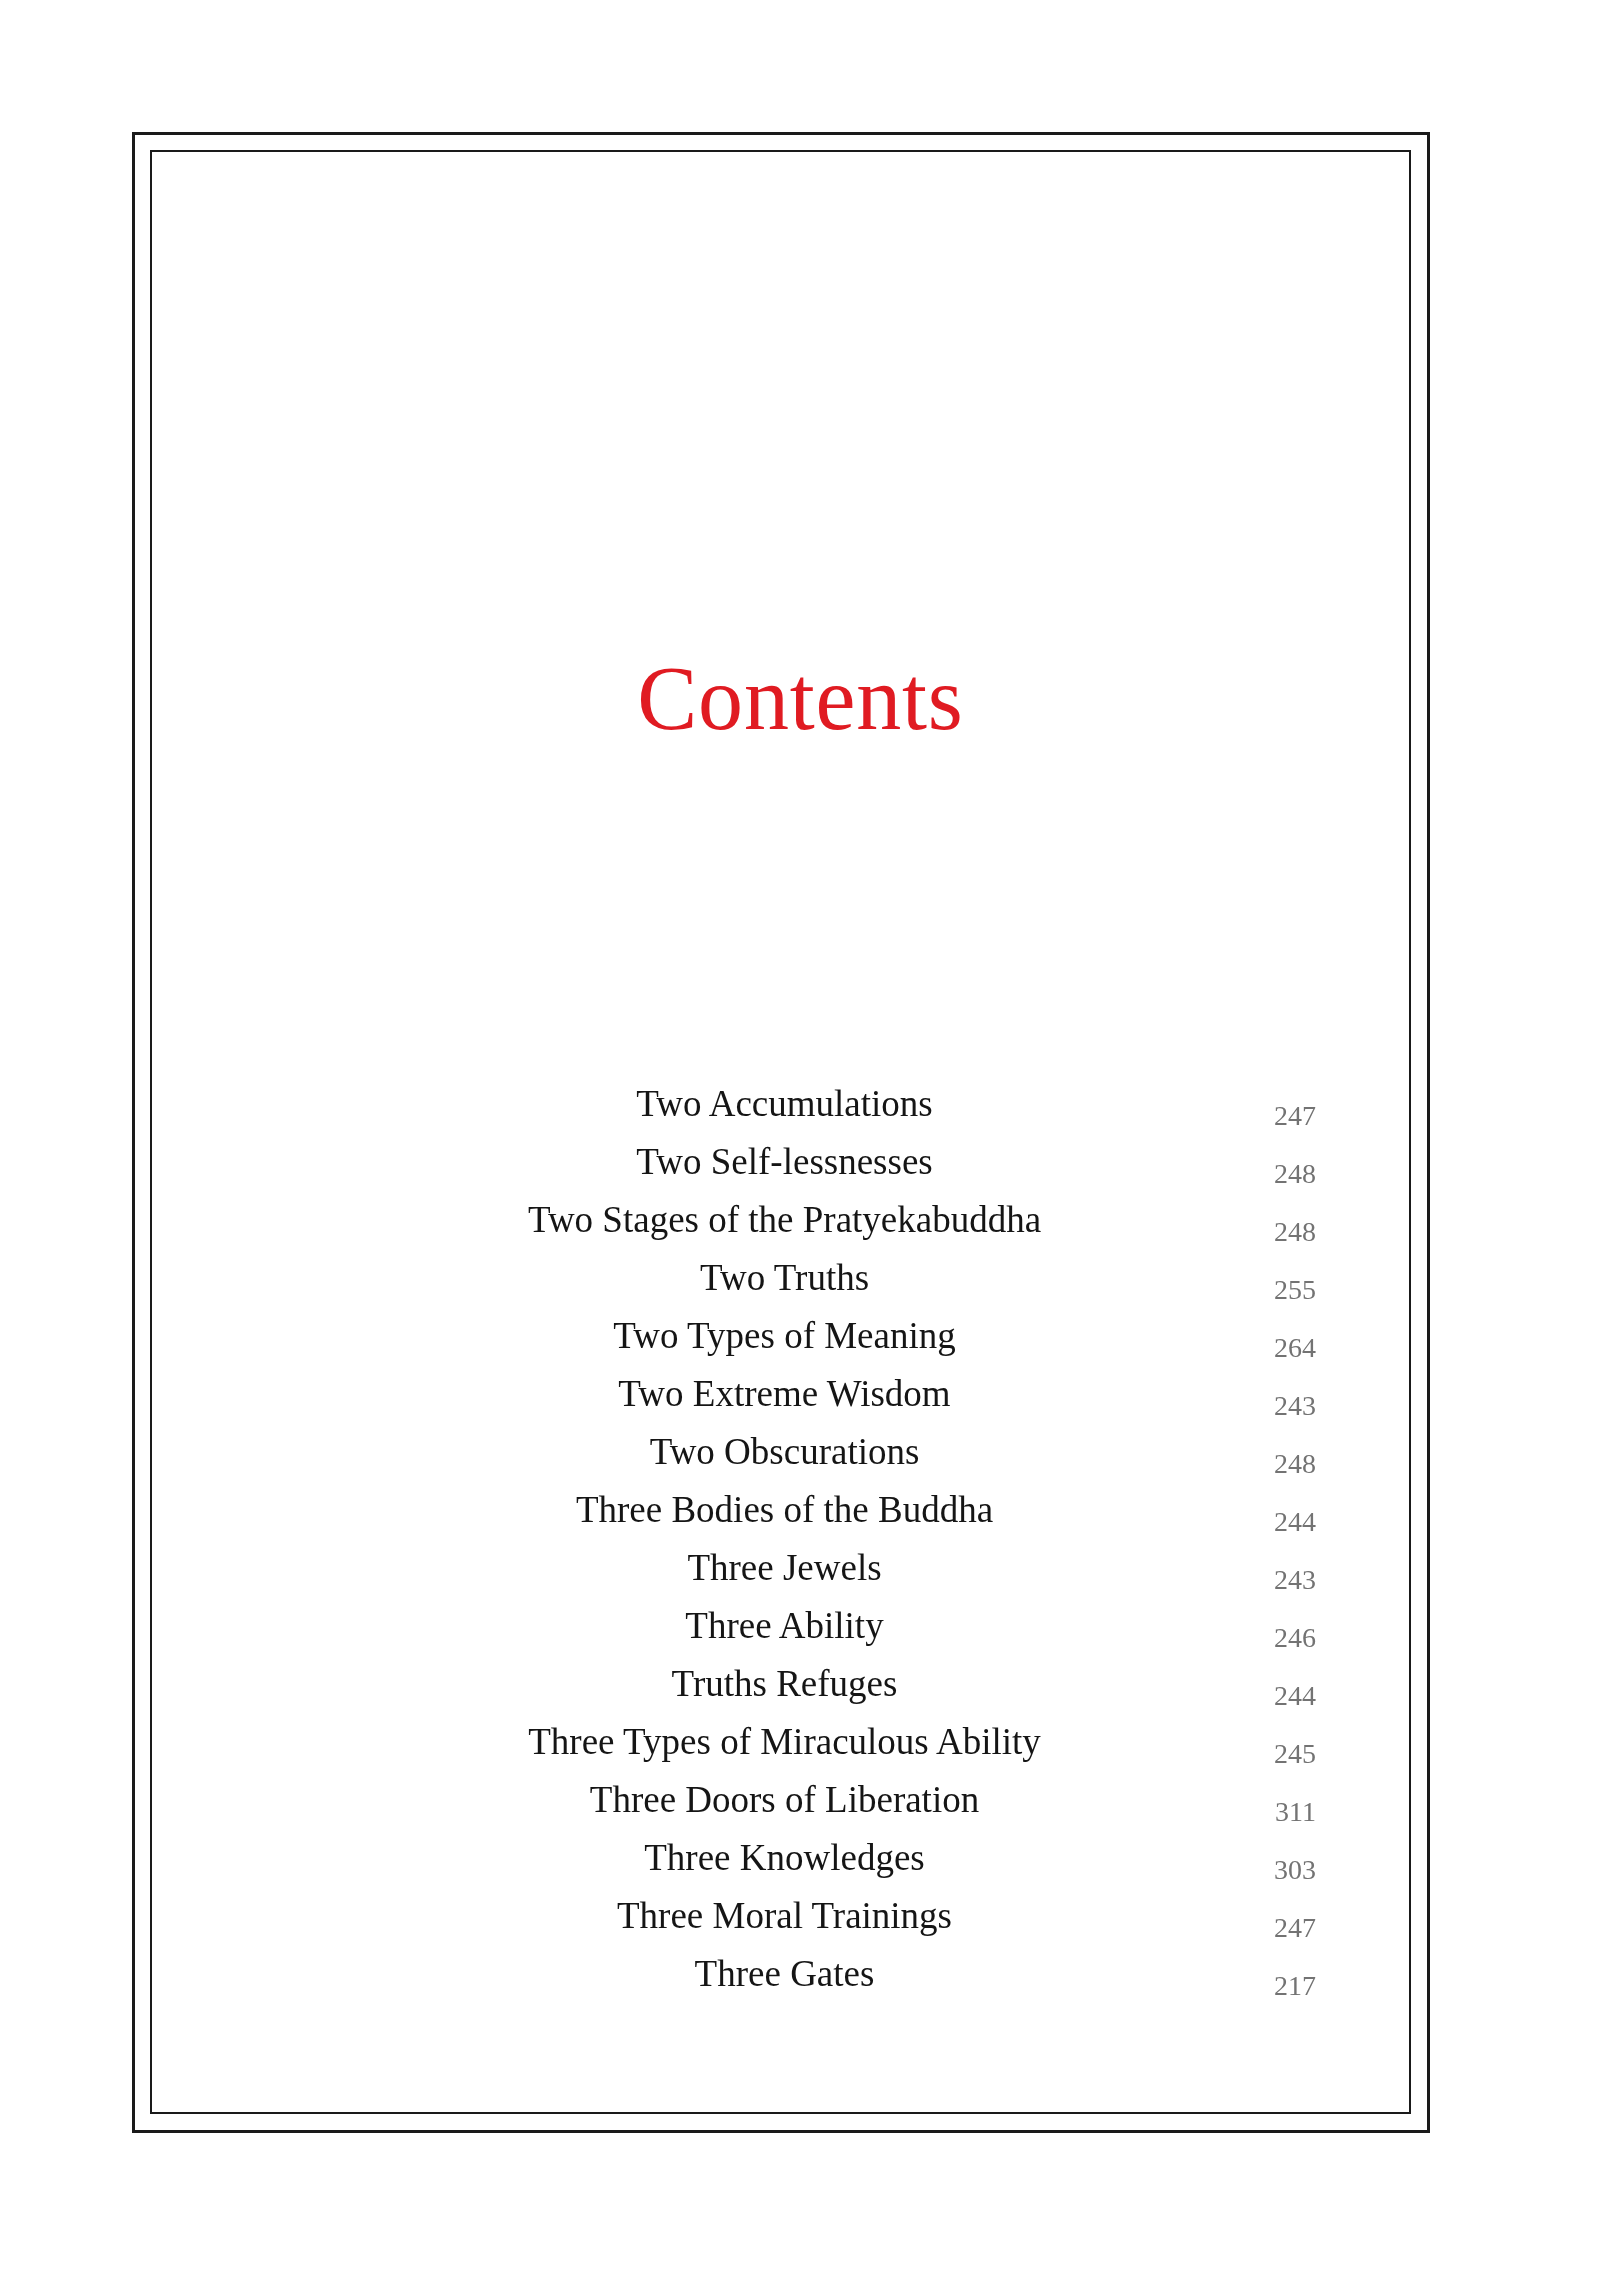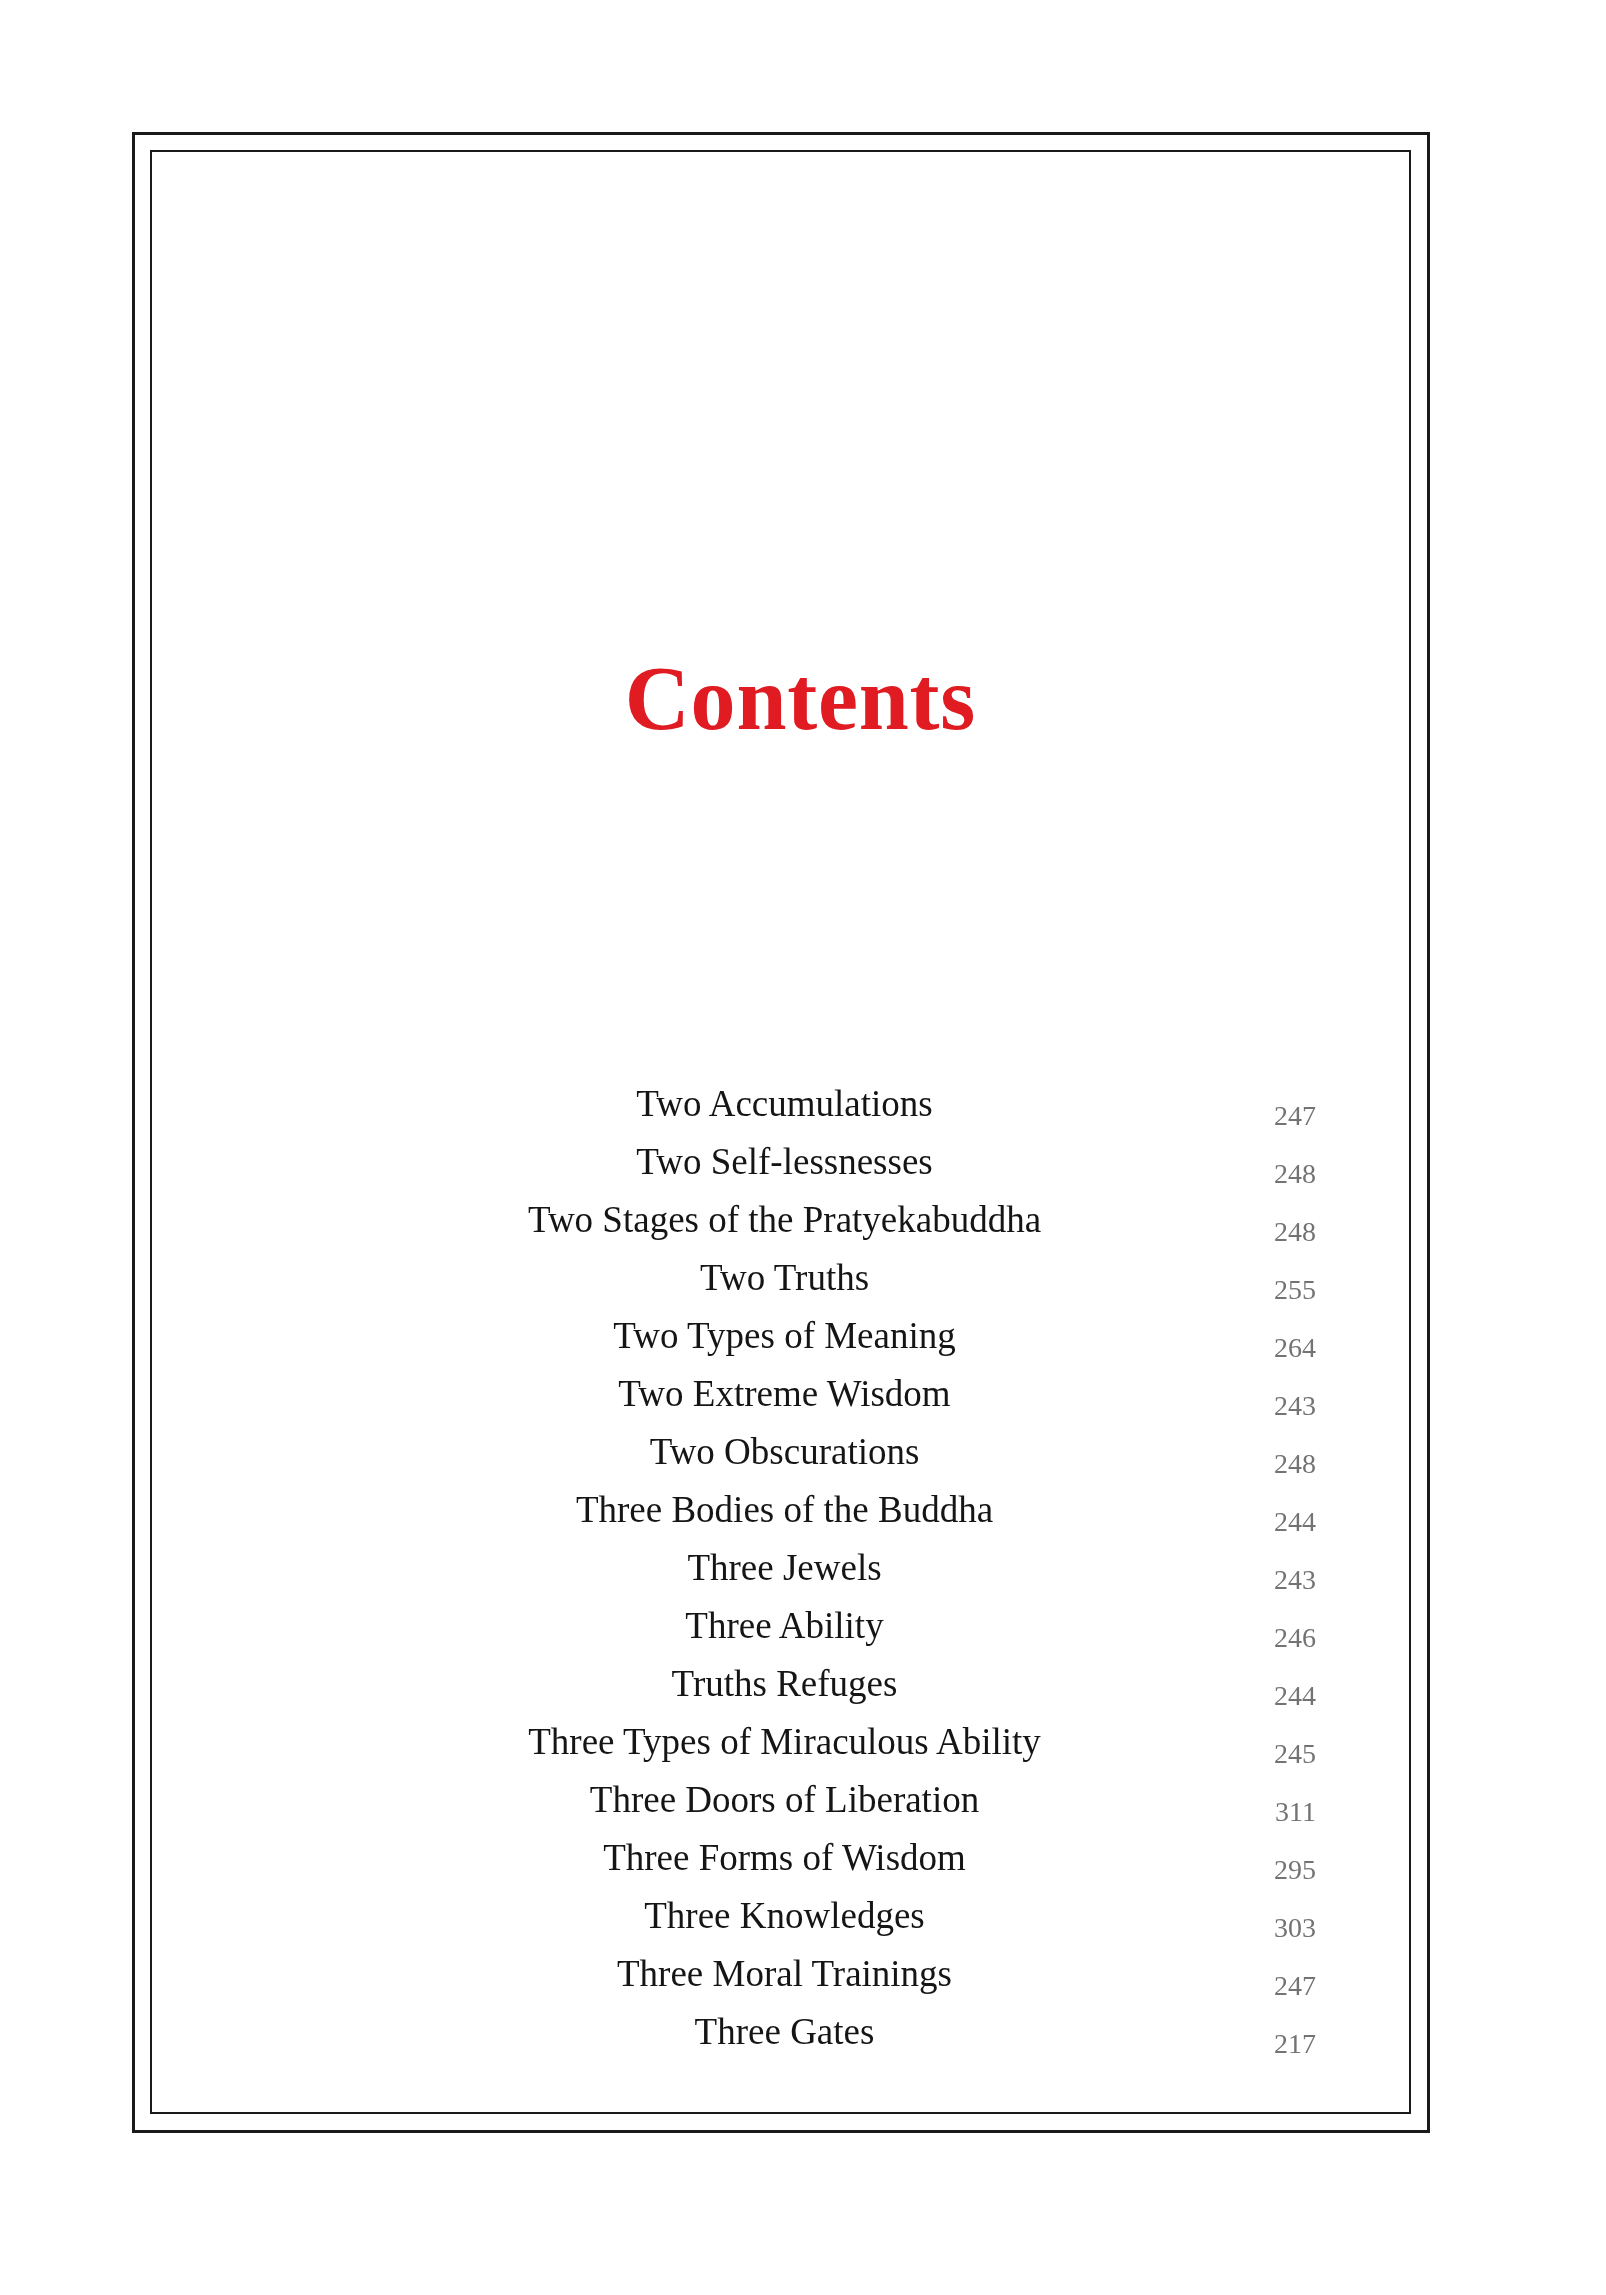--- a/index.html
+++ b/index.html
@@ -41,21 +41,21 @@
   
   .toc-title {
     position: absolute;
     left: 0;
     top: 654px;
     width: 1607px;
     text-align: center;
     font-size: 90px;
     line-height: 1.0;
     letter-spacing: 0.8px;
-    font-weight: 700;
+    font-weight: 400;
     color: #e01b22;
     padding-right: 6px;
     box-sizing: border-box;
   }
 
   
   .toc-list {
     position: absolute;
     left: 306px;
     top: 1075px;
@@ -147,24 +147,20 @@
       </div>
       <div class="toc-row">
         <span class="toc-entry-title">Three Types of Miraculous Ability</span>
         <span class="toc-entry-page">245</span>
       </div>
       <div class="toc-row">
         <span class="toc-entry-title">Three Doors of Liberation</span>
         <span class="toc-entry-page">311</span>
       </div>
       <div class="toc-row">
-        <span class="toc-entry-title">Three Forms of Wisdom</span>
-        <span class="toc-entry-page">295</span>
-      </div>
-      <div class="toc-row">
         <span class="toc-entry-title">Three Knowledges</span>
         <span class="toc-entry-page">303</span>
       </div>
       <div class="toc-row">
         <span class="toc-entry-title">Three Moral Trainings</span>
         <span class="toc-entry-page">247</span>
       </div>
       <div class="toc-row">
         <span class="toc-entry-title">Three Gates</span>
         <span class="toc-entry-page">217</span>

